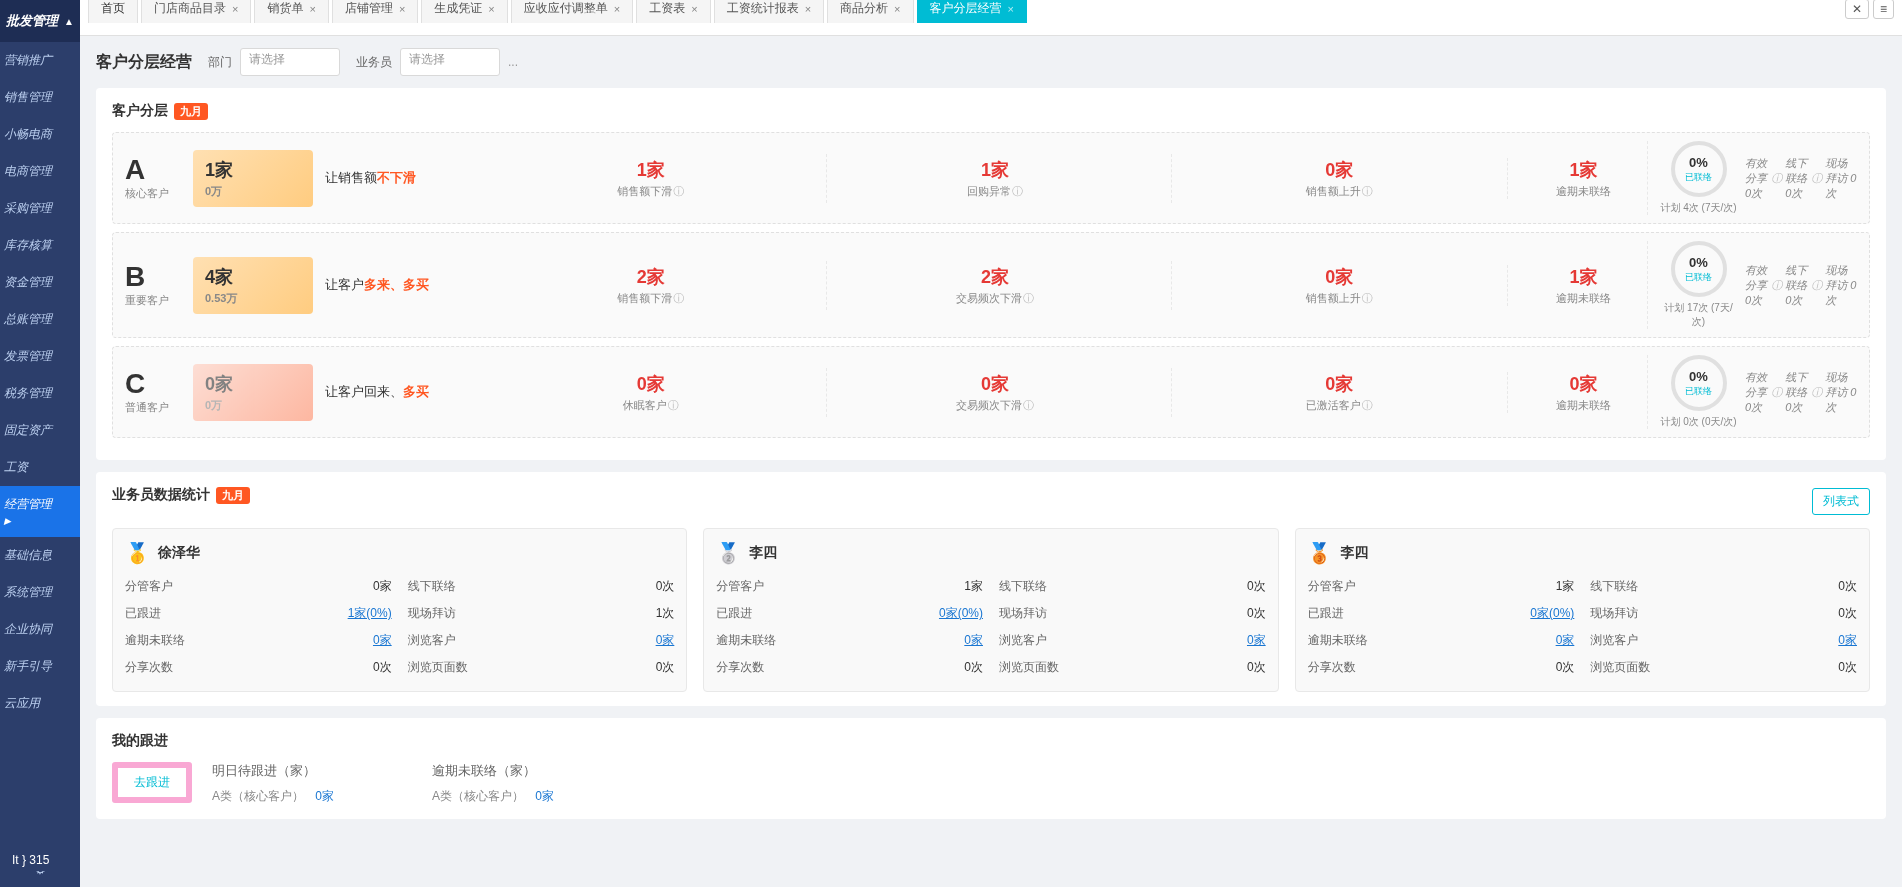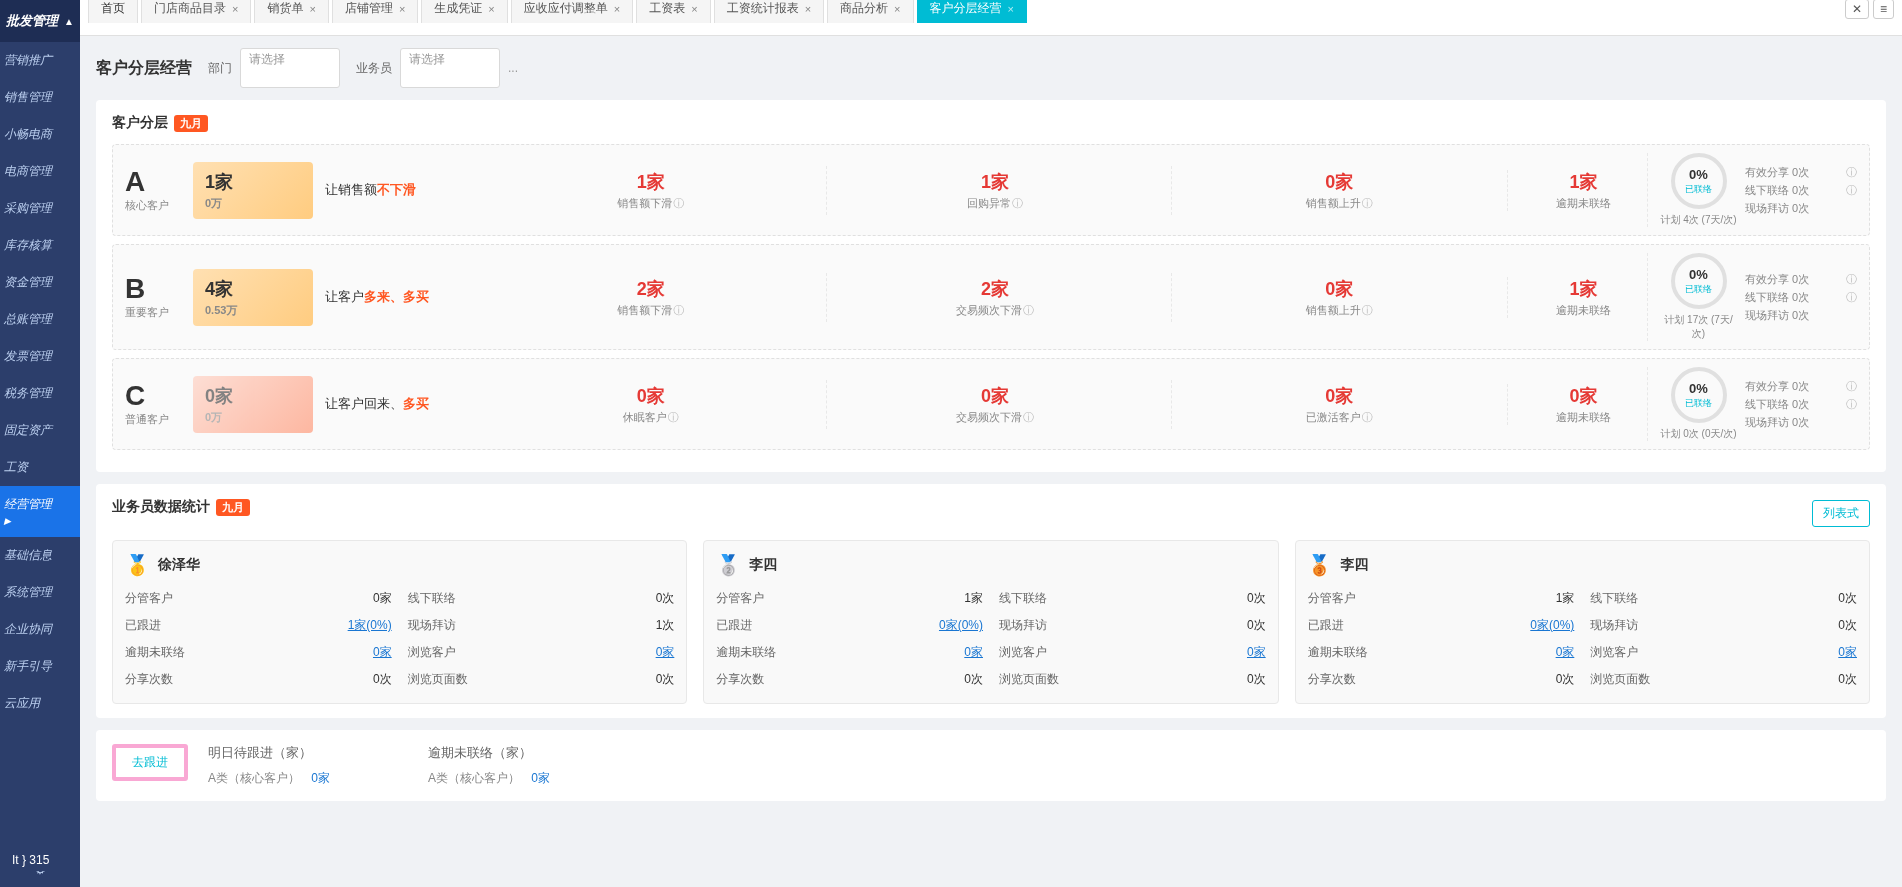--- a/index.html
+++ b/index.html
@@ -137,21 +137,21 @@
     .filter-group {
       display: flex;
       align-items: center;
       gap: 8px;
       font-size: 12px;
       color: #666;
     }
     .filter-select {
       border: 1px solid #d9d9d9;
       border-radius: 3px;
-      padding: 3px 24px 21px 8px;
+      padding: 3px 24px 9px 8px;
       font-size: 12px;
       color: #999;
       background: #fff;
       appearance: none;
       width: 100px;
       cursor: pointer;
     }
     .filter-dots { color: #999; cursor: pointer; }
 
     
@@ -300,22 +300,23 @@
     .circle-pct { font-size: 13px; font-weight: bold; color: #333; }
     .circle-text { font-size: 9px; color: #00bcd4; margin-top: 1px; }
     .circle-sub { font-size: 10px; color: #888; margin-top: 4px; text-align: center; }
     .tier-right-stats {
       width: 120px;
       flex-shrink: 0;
       padding-left: 8px;
       font-size: 11px;
       color: #888;
       display: flex;
-      flex-direction: column;
+      flex-direction: row;
       gap: 3px;
+      font-style: italic;
     }
     .tier-right-stat-row { display: flex; justify-content: space-between; align-items: center; }
 
     
     .staff-grid {
       display: grid;
       grid-template-columns: 1fr 1fr 1fr;
       gap: 16px;
       margin-top: 8px;
     }
@@ -345,21 +346,21 @@
       justify-content: space-between;
       font-size: 12px;
       color: #666;
       padding: 3px 0;
     }
     .staff-stat-val { color: #1976d2; text-decoration: underline; cursor: pointer; }
     .staff-stat-val.plain { color: #333; text-decoration: none; cursor: default; }
     .follow-title { font-size: 13px; color: #666; margin-bottom: 8px; }
     .follow-btn {
       background: #fff;
-      border: 4px solid #f9a8d4;
+      border: 6px solid #f9a8d4;
       color: #00bcd4;
       border-radius: 3px;
       padding: 6px 16px;
       font-size: 12px;
       cursor: pointer;
       align-self: center;
     }
 
     
     .bottom-text {
@@ -832,20 +833,23 @@
             <div class="staff-stat-row">
               <span>浏览页面数</span>
               <span class="staff-stat-val plain">0次</span>
             </div>
           </div>
         </div>
       </div>
     </div>
 
     <div class="section-card">
+      <div class="section-title">
+        <span>我的跟进</span>
+      </div>
       <div style="display:flex; gap:20px; align-items:flex-start;">
         <div style="display:flex;align-items:center;">
           <button class="follow-btn">去跟进</button>
         </div>
         <div style="min-width:200px;">
           <div class="follow-title">明日待跟进（家）</div>
           <div style="font-size:12px;color:#888;">
             <span>A类（核心客户）</span>
             <span style="color:#1976d2;margin-left:8px;">0家</span>
           </div>

